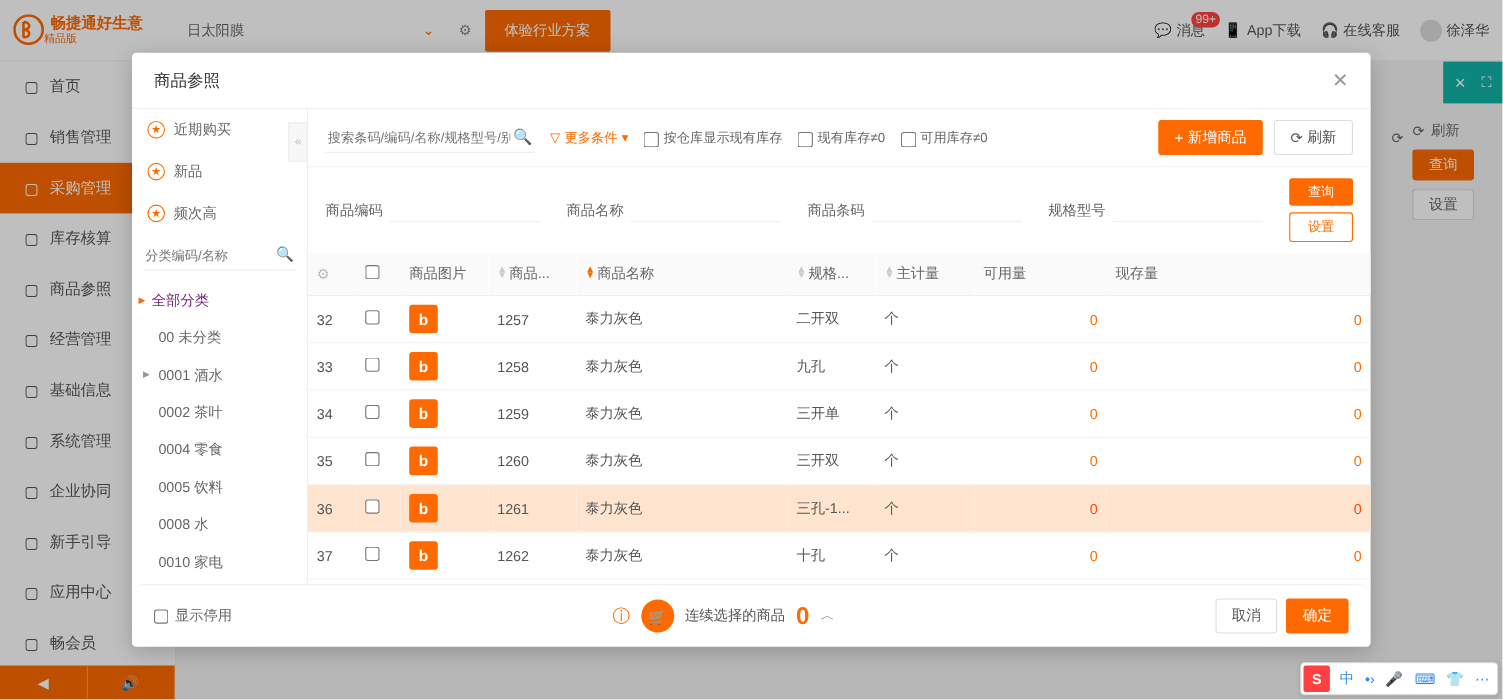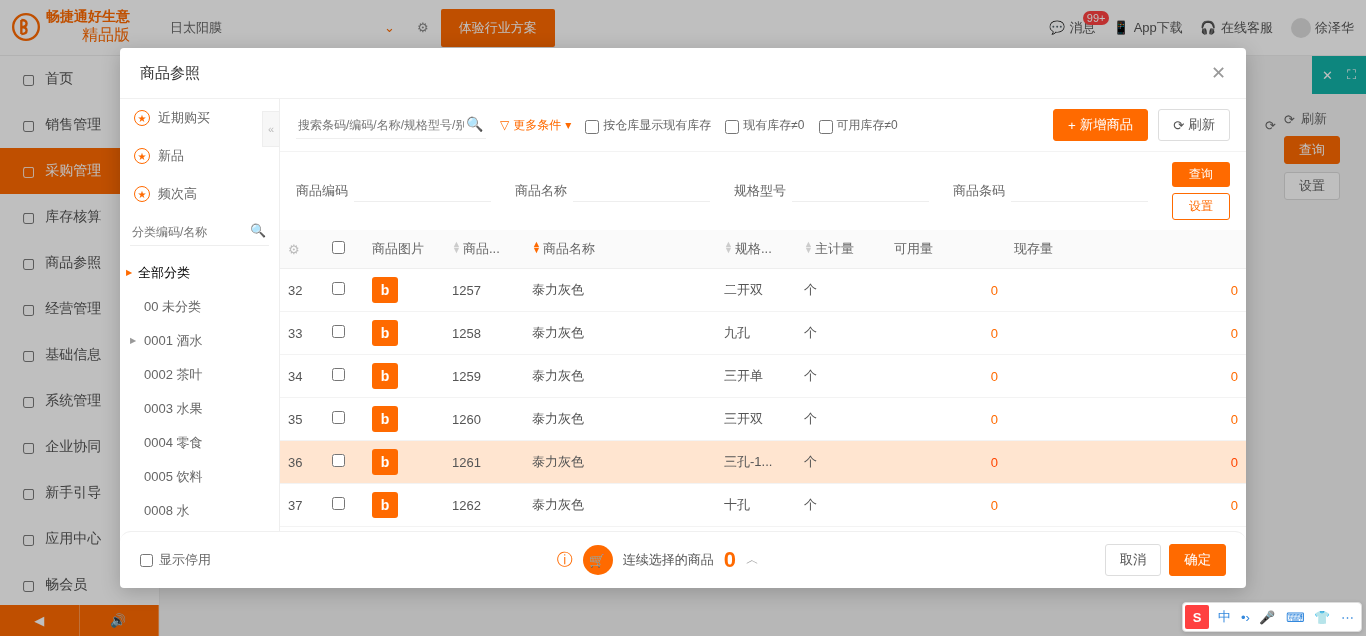--- a/index.html
+++ b/index.html
@@ -3,21 +3,21 @@
 <meta charset="utf-8">
 <style>
 * { margin: 0; padding: 0; box-sizing: border-box; font-family: "Microsoft YaHei", Arial, sans-serif; }
 body { background: #f5f5f5; color: #333; font-size: 13px; overflow: hidden; width: 1366px; height: 636px; position: relative; }
 
 
 .top-header { height: 56px; background: #fff; display: flex; align-items: center; padding: 0 12px; border-bottom: 1px solid #eee; }
 .logo-area { display: flex; align-items: center; width: 148px; }
 .logo-area svg { width: 28px; height: 28px; }
 .logo-text { color: #ff6a00; font-size: 14px; font-weight: bold; margin-left: 6px; line-height: 1.1; }
-.logo-sub { color: #ff6a00; font-size: 16px; text-align: right; }
+.logo-sub { color: #ff6a00; font-size: 10px; }
 .store-select { width: 245px; color: #666; display: flex; align-items: center; justify-content: space-between; padding: 0 10px; cursor: pointer; }
 .store-select .chev { color: #ff6a00; }
 .gear-btn { color: #888; margin: 0 12px; cursor: pointer; }
 .orange-btn { background: #ff6a00; color: #fff; border: none; padding: 10px 18px; border-radius: 2px; cursor: pointer; font-size: 13px; }
 .top-right { margin-left: auto; display: flex; align-items: center; gap: 18px; color: #555; }
 .top-right .item { display: flex; align-items: center; gap: 4px; cursor: pointer; position: relative; }
 .badge99 { position: absolute; top: -8px; right: -14px; background: #ff4242; color: #fff; font-size: 11px; padding: 1px 4px; border-radius: 8px; }
 
 
 .sidebar { position: absolute; left: 0; top: 56px; bottom: 0; width: 160px; background: #fff; border-right: 1px solid #eee; }
@@ -45,21 +45,21 @@
 
 .m-left { width: 160px; border-right: 1px solid #eee; display: flex; flex-direction: column; position: relative; }
 .m-left .quick { display: flex; align-items: center; gap: 8px; padding: 10px 14px; color: #666; cursor: pointer; font-size: 13px; }
 .m-left .quick .ico { width: 16px; height: 16px; border: 1.5px solid #ff6a00; border-radius: 50%; display: flex; align-items: center; justify-content: center; color: #ff6a00; font-size: 10px; }
 .collapse-tag { position: absolute; right: -1px; top: 12px; width: 18px; height: 36px; background: #f7f7f7; border: 1px solid #eee; display: flex; align-items: center; justify-content: center; color: #bbb; cursor: pointer; font-size: 11px; }
 .cat-search { margin: 6px 10px 10px; position: relative; }
 .cat-search input { width: 100%; border: none; border-bottom: 1px solid #eee; padding: 6px 22px 6px 2px; font-size: 12px; outline: none; color: #b91c1c; }
 .cat-search .sicon { position: absolute; right: 2px; top: 4px; color: #ff6a00; }
 .cat-tree { overflow-y: auto; flex: 1; }
 .cat-tree .cat { padding: 8px 2px 8px 24px; color: #666; cursor: pointer; font-size: 13px; position: relative; }
-.cat-tree .cat.root { color: #000000; padding-left: 18px; }
+.cat-tree .cat.root { color: #701a75; padding-left: 18px; }
 .cat-tree .cat.root::before { content: "▶"; font-size: 8px; position: absolute; left: 6px; top: 12px; color: #ff6a00; }
 .cat-tree .cat.has::before { content: "▶"; font-size: 8px; position: absolute; left: 10px; top: 12px; color: #999; }
 
 
 .m-right { flex: 1; display: flex; flex-direction: column; overflow: hidden; }
 .search-row { display: flex; align-items: center; padding: 10px 16px; gap: 14px; border-bottom: 1px solid #f3f3f3; flex-wrap: nowrap; }
 .code-search { position: relative; }
 .code-search input { border: none; border-bottom: 1px solid #eee; padding: 6px 22px 6px 2px; width: 190px; outline: none; font-size: 12px; }
 .code-search .sicon { position: absolute; right: 2px; top: 4px; color: #ff6a00; font-size: 14px; }
 .more-cond { color: #ff6a00; display: flex; align-items: center; gap: 4px; cursor: pointer; font-size: 12px; }
@@ -245,21 +245,20 @@
       <div class="collapse-tag">«</div>
       <div class="cat-search">
         <input placeholder="分类编码/名称" style="">
         <span class="sicon">🔍</span>
       </div>
       <div class="cat-tree" id="cat-tree">
           <div class="cat root">全部分类</div>
           <div class="cat">00 未分类</div>
           <div class="cat has">0001 酒水</div>
           <div class="cat">0002 茶叶</div>
-          <div class="cat">0003 水果</div>
           <div class="cat">0004 零食</div>
           <div class="cat">0005 饮料</div>
           <div class="cat">0008 水</div>
           <div class="cat">0010 家电</div>
         </div>
     </div>
 
     <div class="m-right">
       <div class="search-row">
         <div class="code-search">
@@ -297,25 +296,25 @@
       <div class="filter-row">
         <div class="filter-cell">
             <label>商品编码</label>
             <div class="uline"></div>
           </div>
         <div class="filter-cell">
             <label>商品名称</label>
             <div class="uline"></div>
           </div>
         <div class="filter-cell">
+            <label>商品条码</label>
+            <div class="uline"></div>
+          </div>
+        <div class="filter-cell">
             <label>规格型号</label>
-            <div class="uline"></div>
-          </div>
-        <div class="filter-cell">
-            <label>商品条码</label>
             <div class="uline"></div>
           </div>
         <div class="filter-btns">
           <div class="b q">查询</div>
           <div class="b s">设置</div>
         </div>
       </div>
       <div class="table-wrap">
         <table>
           <thead>

